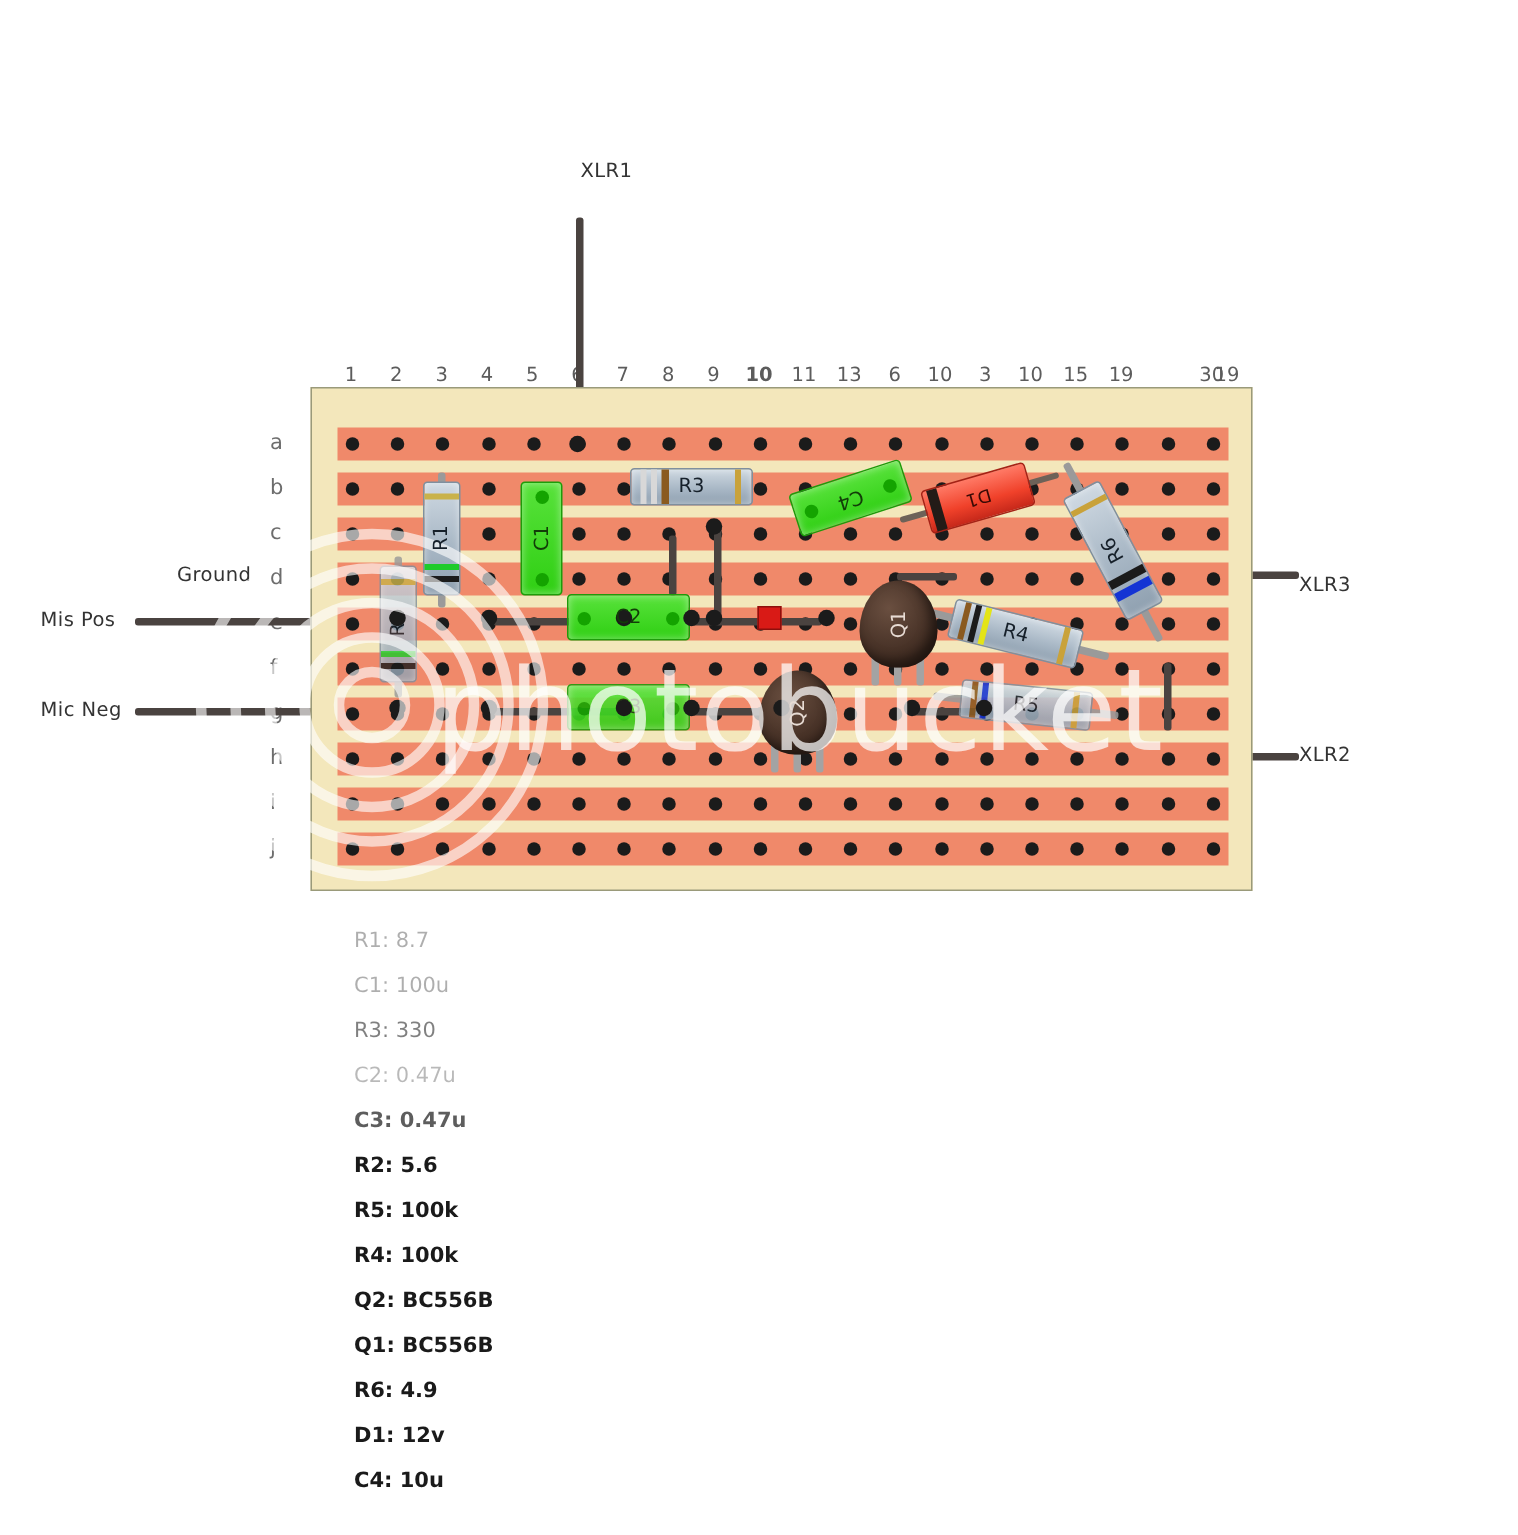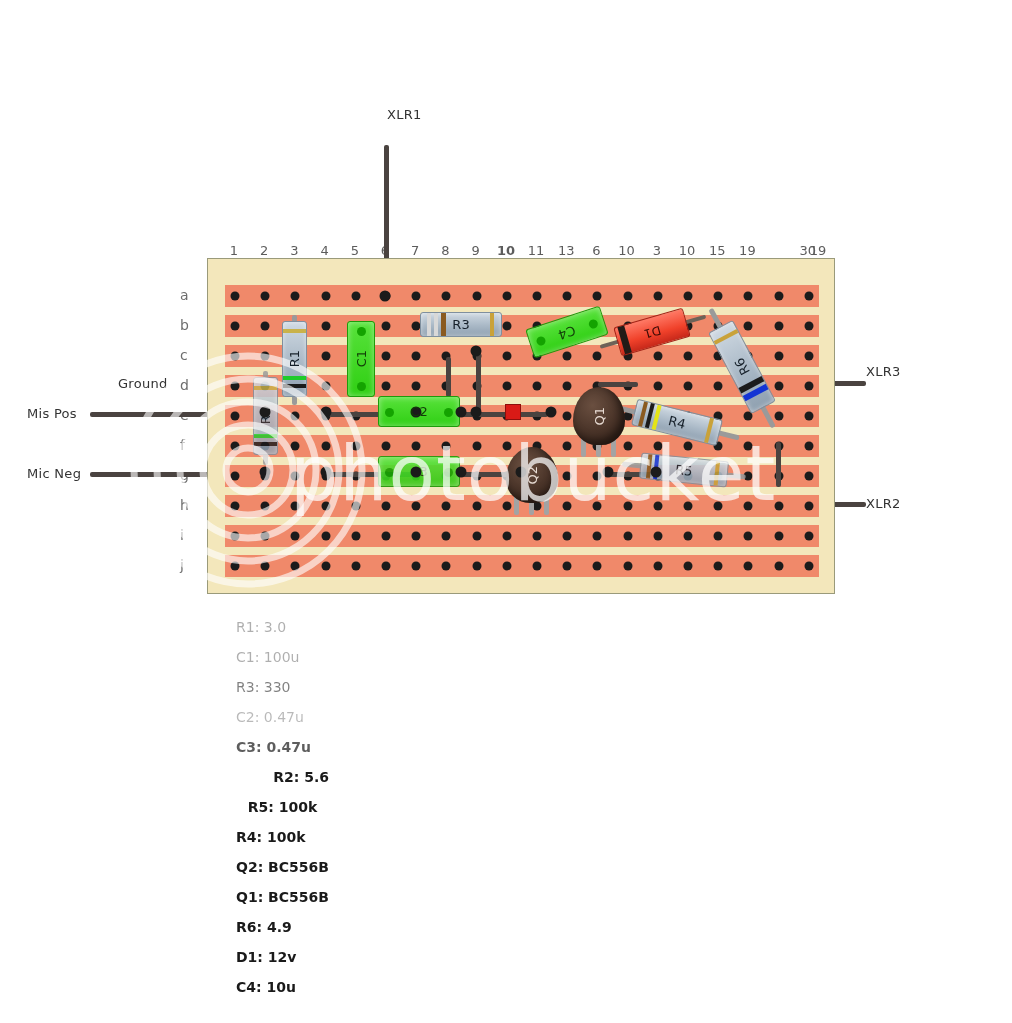--- a/index.html
+++ b/index.html
@@ -109,21 +109,21 @@
 <div class="wire v abs" style="left:384px;top:145px;height:245px;"></div>
 
 <div class="lbl abs" style="left:118px;top:376px;">Ground</div>
 
 <div class="lbl abs" style="left:27px;top:406px;">Mis Pos</div>
 <div class="wire abs" style="left:90px;top:412px;width:147px;"></div>
 
 <div class="lbl abs" style="left:27px;top:466px;">Mic Neg</div>
 <div class="wire abs" style="left:90px;top:472px;width:147px;"></div>
 
-<div class="lbl abs" style="left:866px;top:364px;">XLR3</div>
+<div class="lbl abs" style="left:866px;top:383px;">XLR3</div>
 <div class="wire abs" style="left:806px;top:381px;width:60px;"></div>
 
 <div class="lbl abs" style="left:866px;top:496px;">XLR2</div>
 <div class="wire abs" style="left:806px;top:502px;width:60px;"></div>
 
 <div id="board">
   <div id="strips">
       <div class="strip" style="top: 26px;"></div>
       <div class="strip" style="top: 56px;"></div>
       <div class="strip" style="top: 86px;"></div>
@@ -480,27 +480,27 @@
       <div class="wnode" style="left: 208px; top: 213px;"></div>
       <div class="wnode" style="left: 253px; top: 213px;"></div>
       <div class="wnode" style="left: 313px; top: 213px;"></div>
       <div class="wnode" style="left: 400px; top: 213px;"></div>
       <div class="wnode" style="left: 448px; top: 213px;"></div>
       <div class="wnode" style="left: 177px; top: 37px;"></div>
     </div>
 </div>
 
 <div id="parts">
-    <div style="opacity: 0.35; font-weight: normal;">R1: 3.0</div>
+    <div style="opacity: 0.35; font-weight: normal;">R1: 8.7</div>
     <div style="opacity: 0.35; font-weight: normal;">C1: 100u</div>
     <div style="opacity: 0.55; font-weight: normal;">R3: 330</div>
     <div style="opacity: 0.3; font-weight: normal;">C2: 0.47u</div>
     <div style="opacity: 0.7;">C3: 0.47u</div>
-    <div style="opacity: 1; text-align: right;">R2: 5.6</div>
-    <div style="opacity: 1; text-align: center;">R5: 100k</div>
+    <div style="opacity: 1;">R2: 5.6</div>
+    <div style="opacity: 1;">R5: 100k</div>
     <div style="opacity: 1;">R4: 100k</div>
     <div style="opacity: 1;">Q2: BC556B</div>
     <div style="opacity: 1;">Q1: BC556B</div>
     <div style="opacity: 1;">R6: 4.9</div>
     <div style="opacity: 1;">D1: 12v</div>
     <div style="opacity: 1;">C4: 10u</div>
   </div>
 
 <svg id="wm" viewBox="0 0 1012 1023">
   <g fill="none" stroke="#ffffff" stroke-width="7" opacity="0.62">

